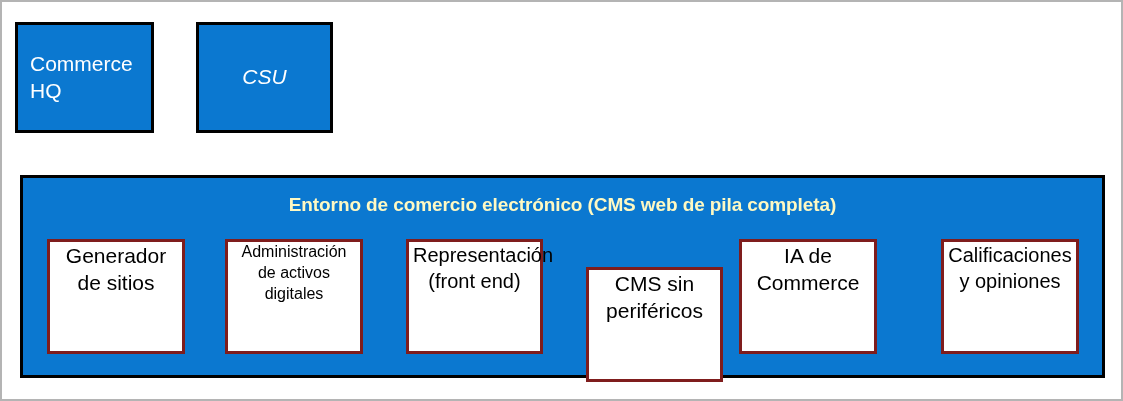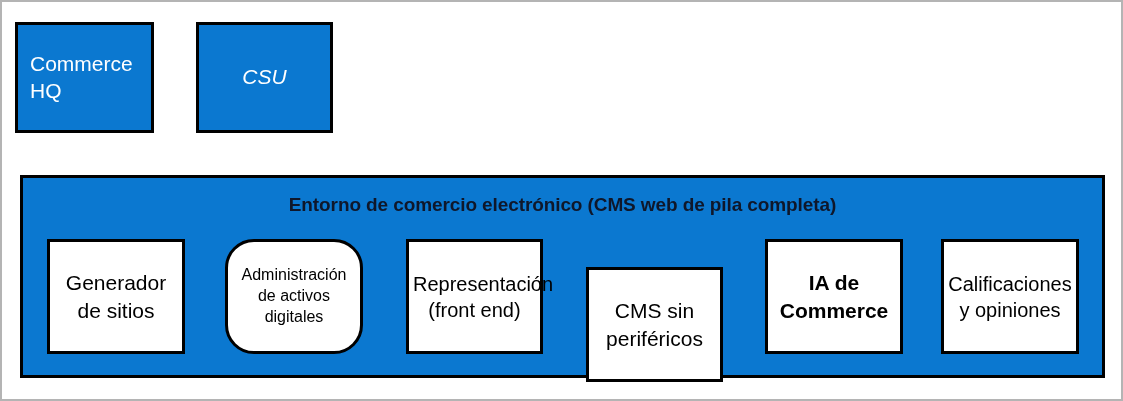--- a/index.html
+++ b/index.html
@@ -65,57 +65,57 @@
     background: #0b78d0;
     border: 3px solid #000000;
   }
 
   #environment-title {
     position: absolute;
     left: 0;
     top: 16px;
     width: 100%;
     text-align: center;
-    color: #0f172a;
+    color: #fef9c3;
     font-size: 19px;
     font-weight: bold;
     letter-spacing: -0.1px;
     white-space: nowrap;
   }
 
   
   .capability-card {
     position: absolute;
     top: 61px;
     height: 115px;
     box-sizing: border-box;
     background: #ffffff;
-    border: 3px solid #000000;
+    border: 3px solid #7f1d1d;
     color: #000000;
     display: flex;
-    align-items: center;
+    align-items: flex-start;
     justify-content: center;
     text-align: center;
     line-height: 1.3;
     padding: 0 4px;
   }
   .capability-card .card-text {
     display: block;
     width: 100%;
   }
 
   .card-size-lg { font-size: 21px; }
   .card-size-md { font-size: 20px; }
   .card-size-sm { font-size: 16px; }
 
   #card-0 { left: 24px;  width: 138px; }
-  #card-1 { left: 202px; width: 138px; border-radius: 29px; }
+  #card-1 { left: 202px; width: 138px; }
   #card-2 { left: 383px; width: 137px; }
   #card-3 { left: 563px; width: 137px; margin-top: 28px; }
-  #card-4 { left: 742px; width: 138px; font-weight: bold; }
+  #card-4 { left: 716px; width: 138px; }
   #card-5 { left: 918px; width: 138px; }
 </style>
 </head>
 <body>
 
 <div id="canvas">
 
   <div id="tile-commerce-hq" class="top-tile">
     <span>Commerce HQ</span>
   </div>

